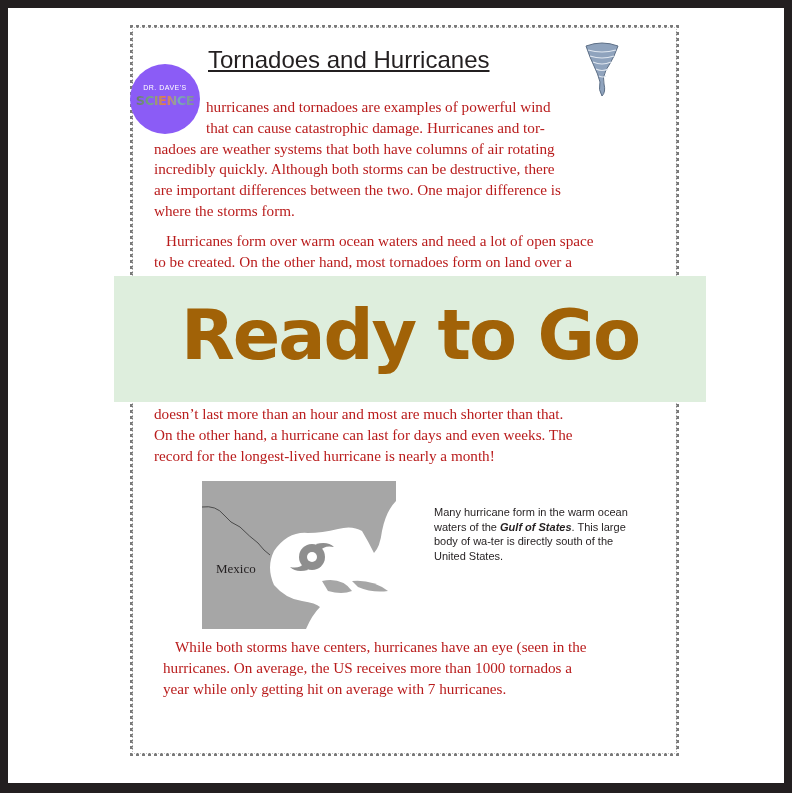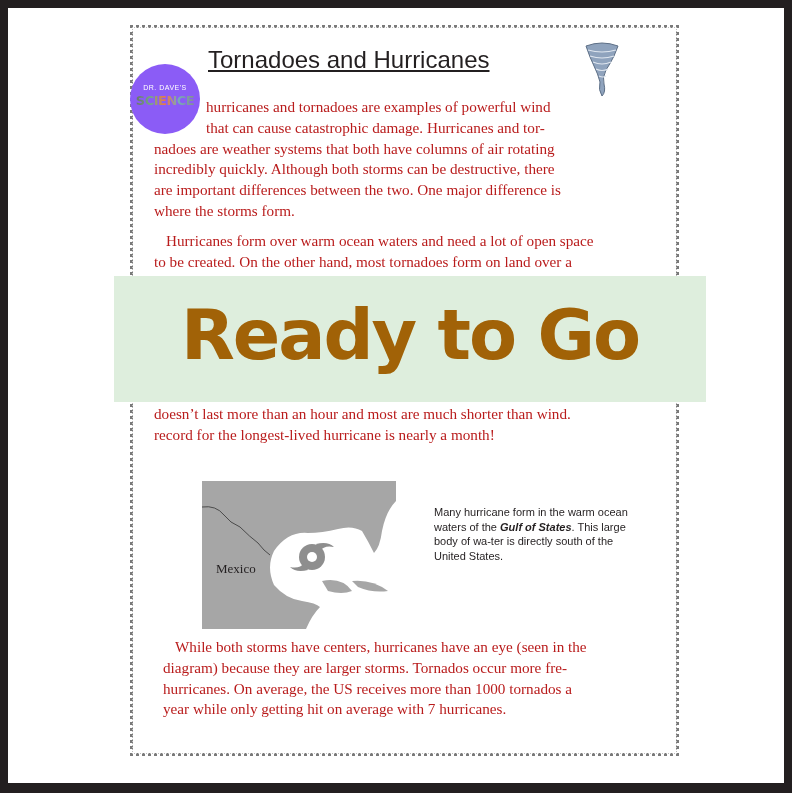--- a/index.html
+++ b/index.html
@@ -51,21 +51,22 @@
     <span class="line">are important differences between the two. One major difference is</span>
     <span class="line">where the storms form.</span>
   </div>
 
   <div class="para p2">
     <span class="line" style="padding-left:12px">Hurricanes form over warm ocean waters and need a lot of open space</span>
     <span class="line">to be created. On the other hand, most tornadoes form on land over a</span>
   </div>
 
   <div class="para p3">
-    <span class="line">doesn’t last more than an hour and most are much shorter than wind.</span>
+    <span class="line">doesn’t last more than an hour and most are much shorter than that.</span>
+    <span class="line">On the other hand, a hurricane can last for days and even weeks. The</span>
     <span class="line">record for the longest-lived hurricane is nearly a month!</span>
   </div>
 
   <svg class="map" viewBox="0 0 194 148">
     <rect width="194" height="148" fill="#ffffff"></rect>
     <path d="M0 0 H194 V20 Q184 30 180 50 Q178 66 172 72 Q166 60 160 50 Q150 44 136 48 Q120 52 106 52 Q86 50 72 70 Q64 86 72 104 Q84 118 100 120 Q114 122 118 126 Q110 134 104 148 H0Z" fill="#a6a6a6"></path>
     <path d="M120 100 Q140 96 150 110 Q140 114 126 110Z" fill="#a6a6a6"></path>
     <path d="M150 100 Q170 98 186 110 Q170 112 156 106Z" fill="#a6a6a6"></path>
     <path d="M0 26 Q14 24 22 34 Q28 42 38 46 Q48 56 56 62 Q62 70 68 74" stroke="#333" stroke-width="0.8" fill="none"></path>
     <text x="14" y="92" font-family="Liberation Serif, serif" font-size="13" fill="#231f20">Mexico</text>
@@ -76,21 +77,20 @@
       <path d="M-4 13 Q-16 16 -22 10 Q-12 12 -8 6Z" fill="#8e8e8e"></path>
     </g>
   </svg>
 
   <div class="caption">
     <span>Many hurricane form in the warm ocean waters of the </span><b><i>Gulf of States</i></b><span>. This large body of wa-ter is directly south of the United States.</span>
   </div>
 
   <div class="para p4">
     <span class="line" style="padding-left:12px">While both storms have centers, hurricanes have an eye (seen in the</span>
-    <span class="line">diagram) because they are larger storms. Tornados occur more fre-</span>
     <span class="line">hurricanes. On average, the US receives more than 1000 tornados a</span>
     <span class="line">year while only getting hit on average with 7 hurricanes.</span>
   </div>
 
   <div class="banner">
     <span>Ready to Go</span>
   </div>
 </div>
 
 </body></html>

